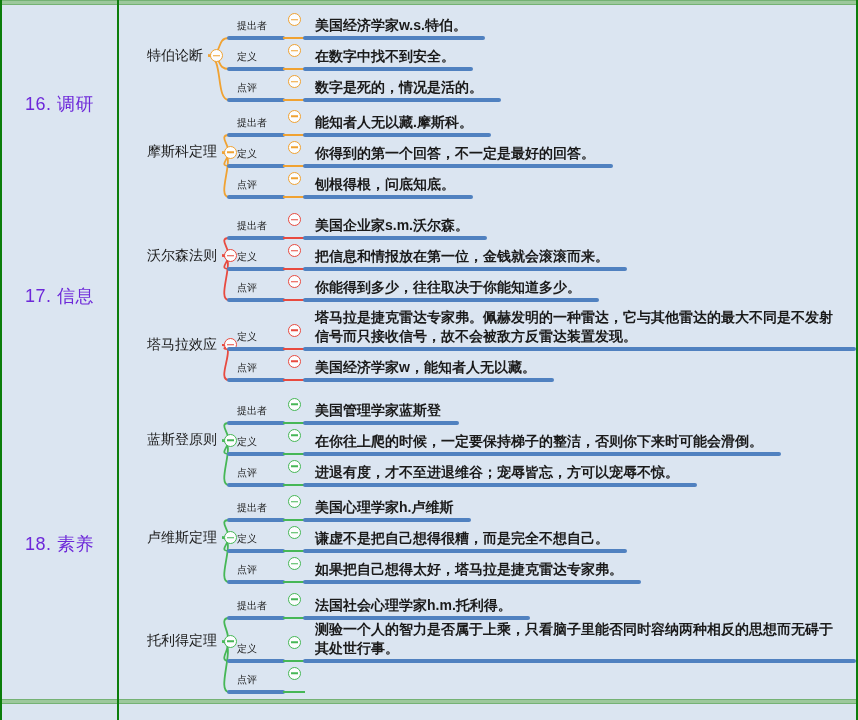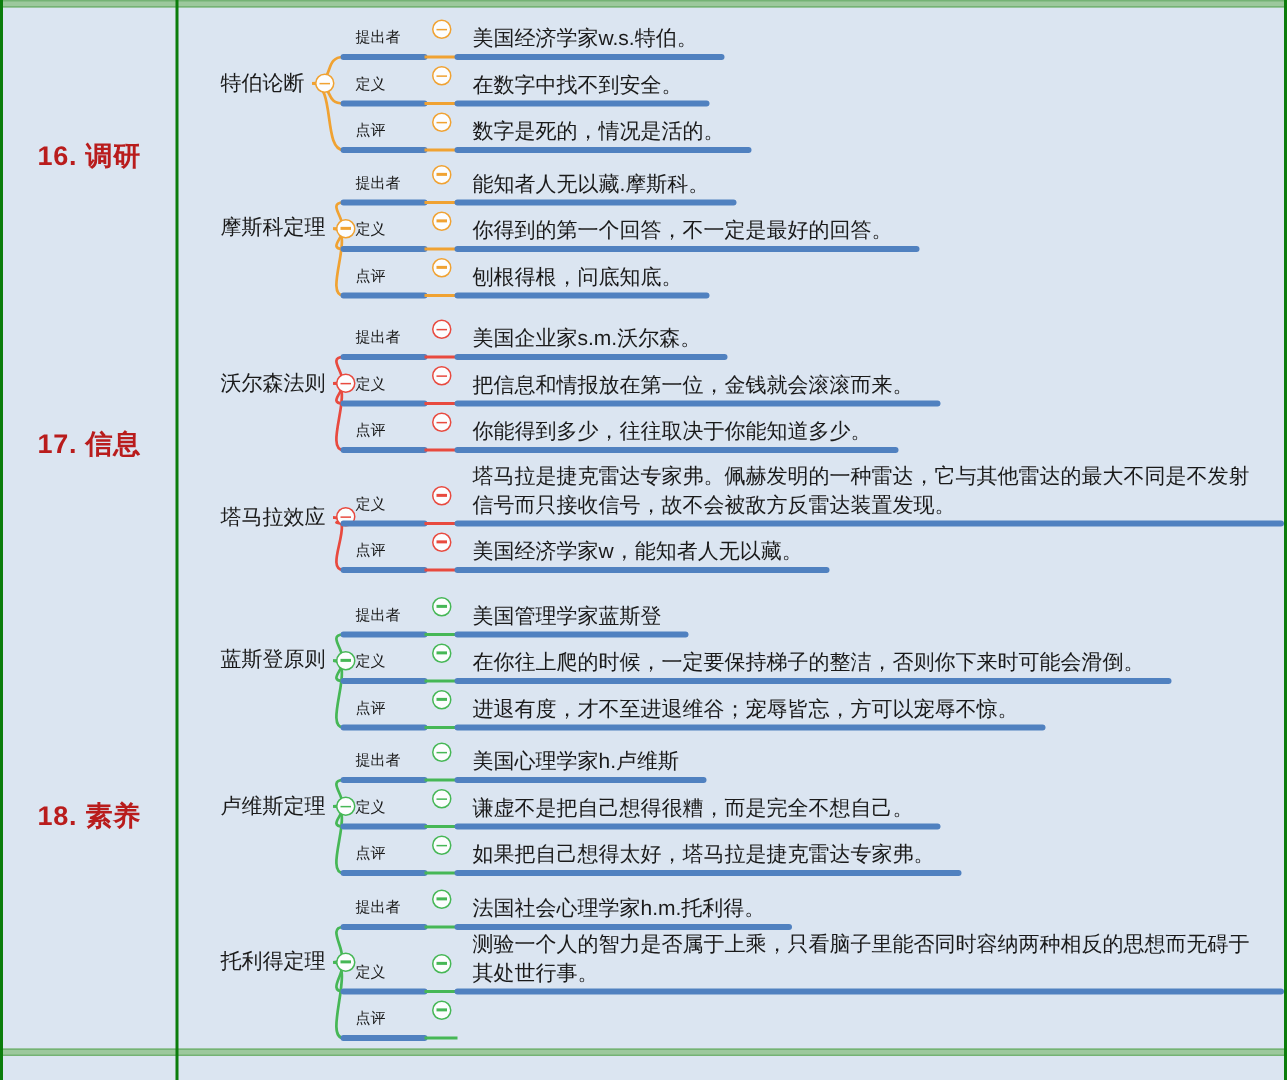--- a/index.html
+++ b/index.html
@@ -11,40 +11,40 @@
     border-left:2px solid #0b7d0b;
     border-right:2px solid #0b7d0b;
     overflow:hidden;
     font-family:"Liberation Sans","DejaVu Sans",sans-serif;
     color:#1a1a1a;
   }
   .col-divider{position:absolute;left:115px;top:0;bottom:0;width:2px;background:#0b7d0b;z-index:5;}
   .sep{height:5px;background:#9cc89c;border-top:1px solid #74b274;border-bottom:1px solid #74b274;box-sizing:border-box;}
   .section-row{display:flex;box-sizing:border-box;}
   .left-cell{width:115px;flex:none;display:flex;align-items:center;justify-content:center;}
-  .section-label{font-size:18px;font-weight:bold;color:#b91c1c;letter-spacing:0.5px;}
+  .section-label{font-size:18px;font-weight:normal;color:#6d28d9;letter-spacing:0.5px;}
   .map-cell{flex:1;min-width:0;display:flex;flex-direction:column;justify-content:space-evenly;padding:1px 0;box-sizing:border-box;}
   .topic-group{display:flex;position:relative;}
   .topic-group > svg{position:absolute;left:0;top:0;pointer-events:none;}
   .parent-cell{width:110px;flex:none;display:flex;align-items:center;position:relative;z-index:2;}
   .parent-label{margin-left:30px;font-size:14px;white-space:nowrap;}
   .ci{flex:none;width:11px;height:11px;border-radius:50%;background:#fcfdfe;position:relative;box-sizing:content-box;}
   .ci{border:1.5px solid currentColor;}
   .ci::after{content:"";position:absolute;left:2px;right:2px;top:50%;transform:translateY(-50%);height:1.5px;background:currentColor;}
   .parent-cell .ci{margin-left:7px;}
   .branches{flex:1;min-width:0;display:flex;flex-direction:column;position:relative;z-index:2;}
   .branch{display:flex;align-items:flex-end;min-height:31px;}
   .b-label{flex:none;width:58px;box-sizing:border-box;padding:0 0 5px 10px;position:relative;
            font-size:10px;line-height:19px;white-space:nowrap;}
   .b-label::after{content:"";position:absolute;left:0;right:0;bottom:0;height:4px;background:#5081c0;border-radius:2px;}
   .b-gap{flex:none;width:18px;height:28px;position:relative;display:flex;justify-content:center;}
   .b-gap .gap-line{position:absolute;left:-2px;right:-2px;bottom:1px;height:2px;background:currentColor;}
   .b-gap .ci{position:absolute;top:1px;}
   .b-content{flex:0 1 auto;min-width:0;box-sizing:border-box;position:relative;
-             padding:0 18px 5px 12px;font-size:14px;line-height:19px;}
+             padding:0 18px 5px 12px;font-size:14px;line-height:19px;font-weight:bold;}
   .b-content::after{content:"";position:absolute;left:0;right:0;bottom:0;height:4px;background:#5081c0;border-radius:2px;}
   .bottom-filler{flex:1;}
 </style>
 </head>
 <body>
 
 <div id="sheet">
   <div class="col-divider"></div>
 <div class="sep"></div>
     <div class="section-row" style="height: 198px;">

